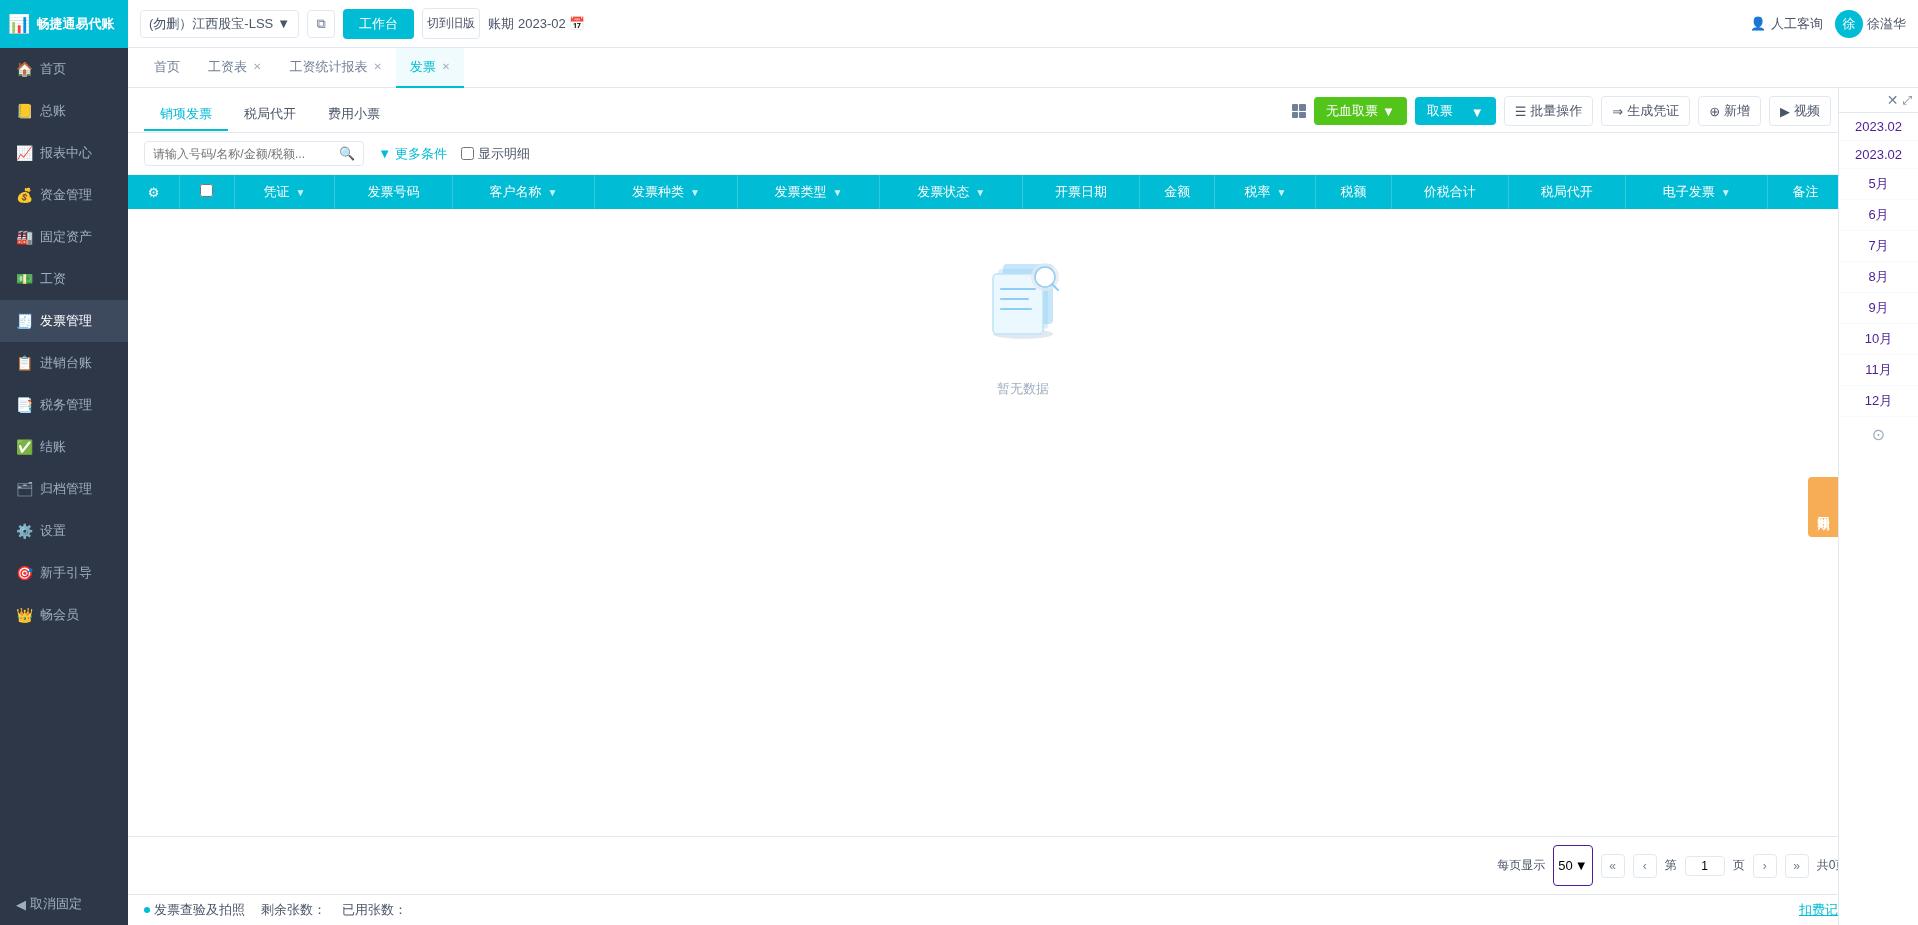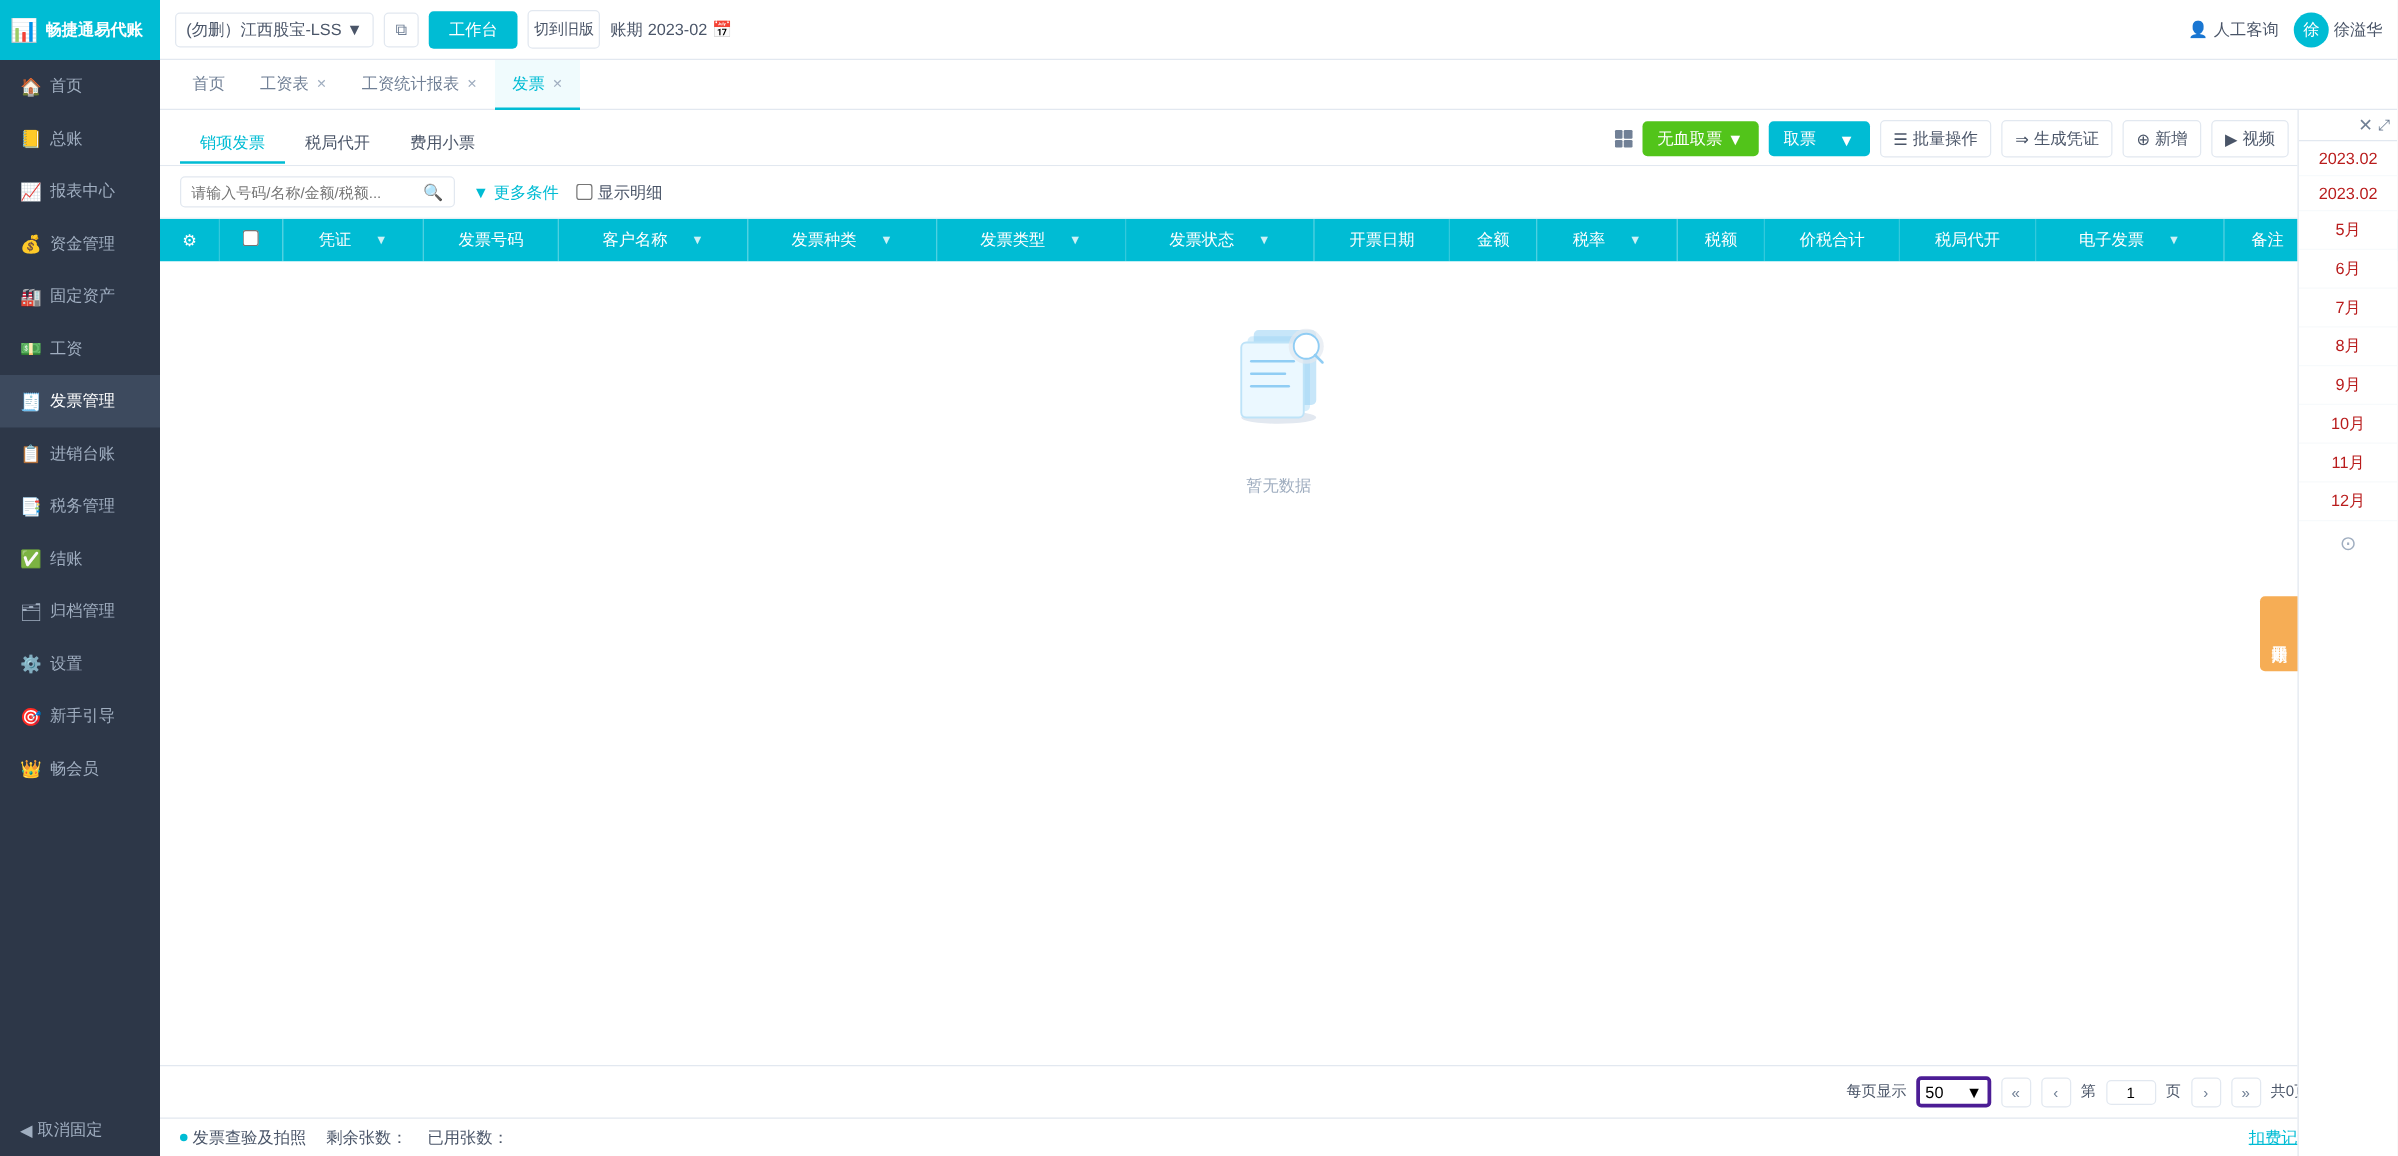--- a/index.html
+++ b/index.html
@@ -120,40 +120,40 @@
 
     
     .table-container { flex: 1; overflow: auto; }
     .data-table { width: 100%; border-collapse: collapse; min-width: 1200px; }
     .data-table thead tr { background: #00bcd4; }
     .data-table thead th {
       color: white; padding: 8px 10px; text-align: center; font-weight: normal;
       font-size: 12px; white-space: nowrap; border-right: 1px solid rgba(255,255,255,0.2);
     }
     .data-table thead th:last-child { border-right: none; }
-    .data-table .th-icon { display: inline-flex; align-items: center; gap: 19px; }
+    .data-table .th-icon { display: inline-flex; align-items: center; gap: 6px; }
     .filter-icon { font-size: 10px; opacity: 0.8; }
 
     
     .empty-state {
       flex: 1; display: flex; flex-direction: column; align-items: center; justify-content: center;
       padding: 40px; color: #a0aec0;
     }
     .empty-icon { font-size: 80px; margin-bottom: 12px; }
     .empty-text { font-size: 13px; color: #a0aec0; }
 
     
     .pagination {
       display: flex; align-items: center; padding: 8px 16px; border-top: 1px solid #e2e8f0;
       background: white; gap: 8px; flex-shrink: 0; justify-content: flex-end;
     }
     .pagination-label { font-size: 12px; color: #4a5568; }
     .page-size-select {
-      border: 3px solid #4c1d95; border-radius: 4px; padding: 2px 4px; font-size: 12px;
-      display: flex; align-items: center; gap: 18px;
+      border: 1px solid #4c1d95; border-radius: 4px; padding: 12px 4px; font-size: 12px;
+      display: flex; align-items: center; gap: 2px;
     }
     .page-btn {
       width: 24px; height: 24px; display: flex; align-items: center; justify-content: center;
       border: 1px solid #e2e8f0; border-radius: 4px; cursor: pointer; color: #718096; font-size: 12px;
       background: white;
     }
     .page-btn:disabled { color: #ccc; cursor: not-allowed; }
     .page-input { width: 40px; text-align: center; border: 1px solid #e2e8f0; border-radius: 4px; padding: 2px; font-size: 12px; }
     .total-text { font-size: 12px; color: #4a5568; }
 
@@ -173,21 +173,21 @@
       background: white; border-left: 1px solid #e2e8f0; display: flex; flex-direction: column;
       overflow-y: auto; z-index: 10;
     }
     .date-panel-header {
       display: flex; align-items: center; justify-content: flex-end; padding: 4px 6px;
       border-bottom: 1px solid #e2e8f0; gap: 4px;
     }
     .date-panel-close { cursor: pointer; color: #718096; font-size: 14px; }
     .date-panel-expand { cursor: pointer; color: #718096; font-size: 12px; }
     .date-item {
-      padding: 6px 8px; text-align: center; cursor: pointer; font-size: 12px; color: #b91c1c;
+      padding: 6px 8px; text-align: center; cursor: pointer; font-size: 12px; color: #4c1d95;
       border-bottom: 1px solid #f7fafc;
     }
     .date-item.active { background: #00bcd4; color: white; border-radius: 4px; margin: 2px 4px; }
     .year-section { background: #f7fafc; border-radius: 4px; margin: 4px; padding: 2px 0; }
     .year-label { text-align: center; padding: 4px; font-size: 11px; color: #718096; border-bottom: 1px solid #e2e8f0; }
 
     
     .grid-icon { display: grid; grid-template-columns: 1fr 1fr; gap: 1px; width: 14px; height: 14px; }
     .grid-cell { background: #718096; border-radius: 1px; }
   </style>

